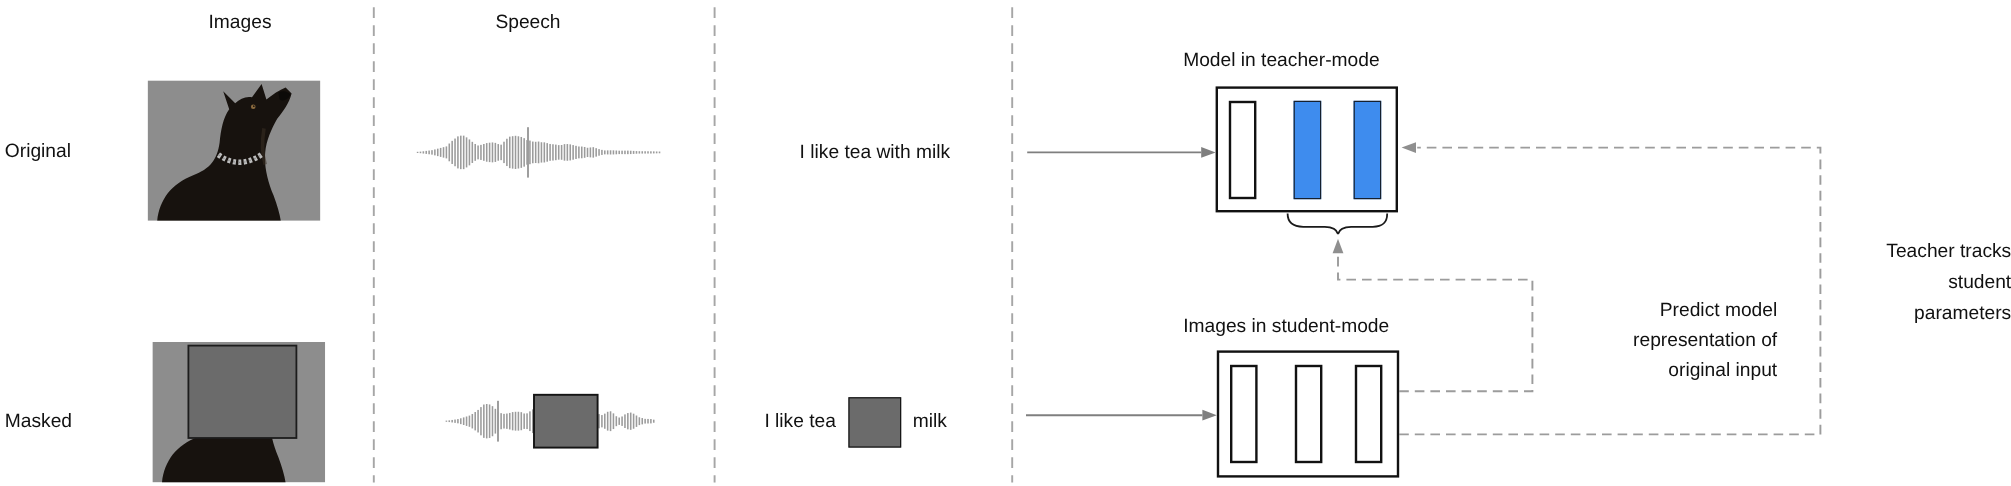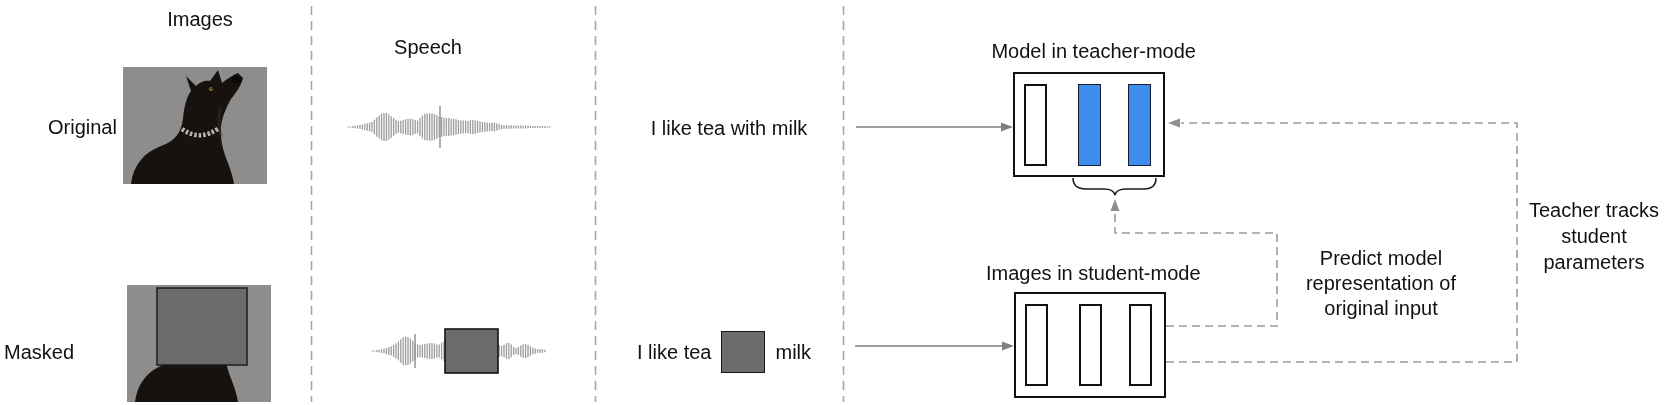--- a/index.html
+++ b/index.html
@@ -6,25 +6,25 @@
     --accent-blue:#3e8cee; --mask-gray:#6b6b6b; --waveform-gray:#9b9b9b;
     --arrow-gray:#7f7f7f; --dashed-gray:#9c9c9c; --divider-gray:#a6a6a6;
     --photo-background:#8d8d8d; --ink:#111;
   }
   html,body{margin:0;padding:0;background:#fff;}
   #figure{
     position:relative; width:1676px; height:405px; background:#fff;
     font-family:"Liberation Sans", sans-serif; color:var(--ink); overflow:hidden;
   }
   .abs{position:absolute;}
-  .label{font-size:20px; line-height:24px; white-space:nowrap;}
+  .label{font-size:16px; line-height:24px; white-space:nowrap;}
   .centered{text-align:center;}
   .col-header{top:7px; width:140px;}
-  .annotation{font-size:20px; line-height:25px; text-align:center; white-space:pre-line;}
-  .model-title{width:210px; text-align:right;}
+  .annotation{font-size:16px; line-height:25px; text-align:right; white-space:pre-line;}
+  .model-title{width:210px; text-align:left;}
   .model-box{background:#fff; border:2.5px solid #111; box-sizing:border-box;}
   .mrect{position:absolute; top:10px; width:23px; height:82px; box-sizing:border-box; background:#fff; border:2.5px solid #111;}
   .mrect.blue{background:var(--accent-blue); border:1.5px solid #15202e;}
   .lang-masked{display:flex; align-items:center; gap:10px; height:42px;}
   .lang-mask-box{width:44px; height:42px; background:var(--mask-gray); border:1.5px solid #161616; box-sizing:border-box;}
   svg.overlay{position:absolute; left:0; top:0; pointer-events:none;}
   .divider{stroke:var(--divider-gray); stroke-width:1.6; stroke-dasharray:9 6;}
   .solid-arrow{stroke:var(--arrow-gray); stroke-width:1.6;}
   .solid-head{fill:var(--arrow-gray);}
   .dashed-line{stroke:var(--dashed-gray); stroke-width:1.6; stroke-dasharray:8 5; fill:none;}
@@ -48,23 +48,23 @@
     <circle cx="88" cy="22" r="1.9" fill="#8a6a3e"></circle>
     <circle cx="88.5" cy="21.5" r="0.7" fill="#1a120c"></circle>
     <path d="M59,62 Q77,75 96,61" stroke="#bdbdbd" stroke-width="4.5" fill="none" stroke-dasharray="2.5 2"></path>
     <path d="M59,62 Q77,75 96,61" stroke="#8b8b8b" stroke-width="1" fill="none" stroke-dasharray="1.5 3"></path>
   </symbol>
 </svg>
 
 <div id="figure">
 
   <div class="abs label centered col-header" style="left:130px;">Images</div>
-  <div class="abs label centered col-header" style="left:358px;margin-top:28px;">Speech</div>
-
-  <div class="abs label" style="left:4px; top:115px;margin-left:44px;">Original</div>
+  <div class="abs label centered col-header" style="left:370px;">Speech</div>
+
+  <div class="abs label" style="left:4px; top:115px;">Original</div>
   <div class="abs label" style="left:4px; top:340px;">Masked</div>
 
   <svg class="abs" style="left:123px; top:67px;" width="144" height="117" viewBox="0 0 144 117">
     <use href="#dog-art"></use>
   </svg>
   <svg class="abs" style="left:127px; top:285px;" width="144" height="117" viewBox="0 0 144 117">
     <use href="#dog-art"></use>
     <rect x="30" y="3" width="90" height="77" fill="#6b6b6b" stroke="#1c1c1c" stroke-width="1.5"></rect>
   </svg>
 

